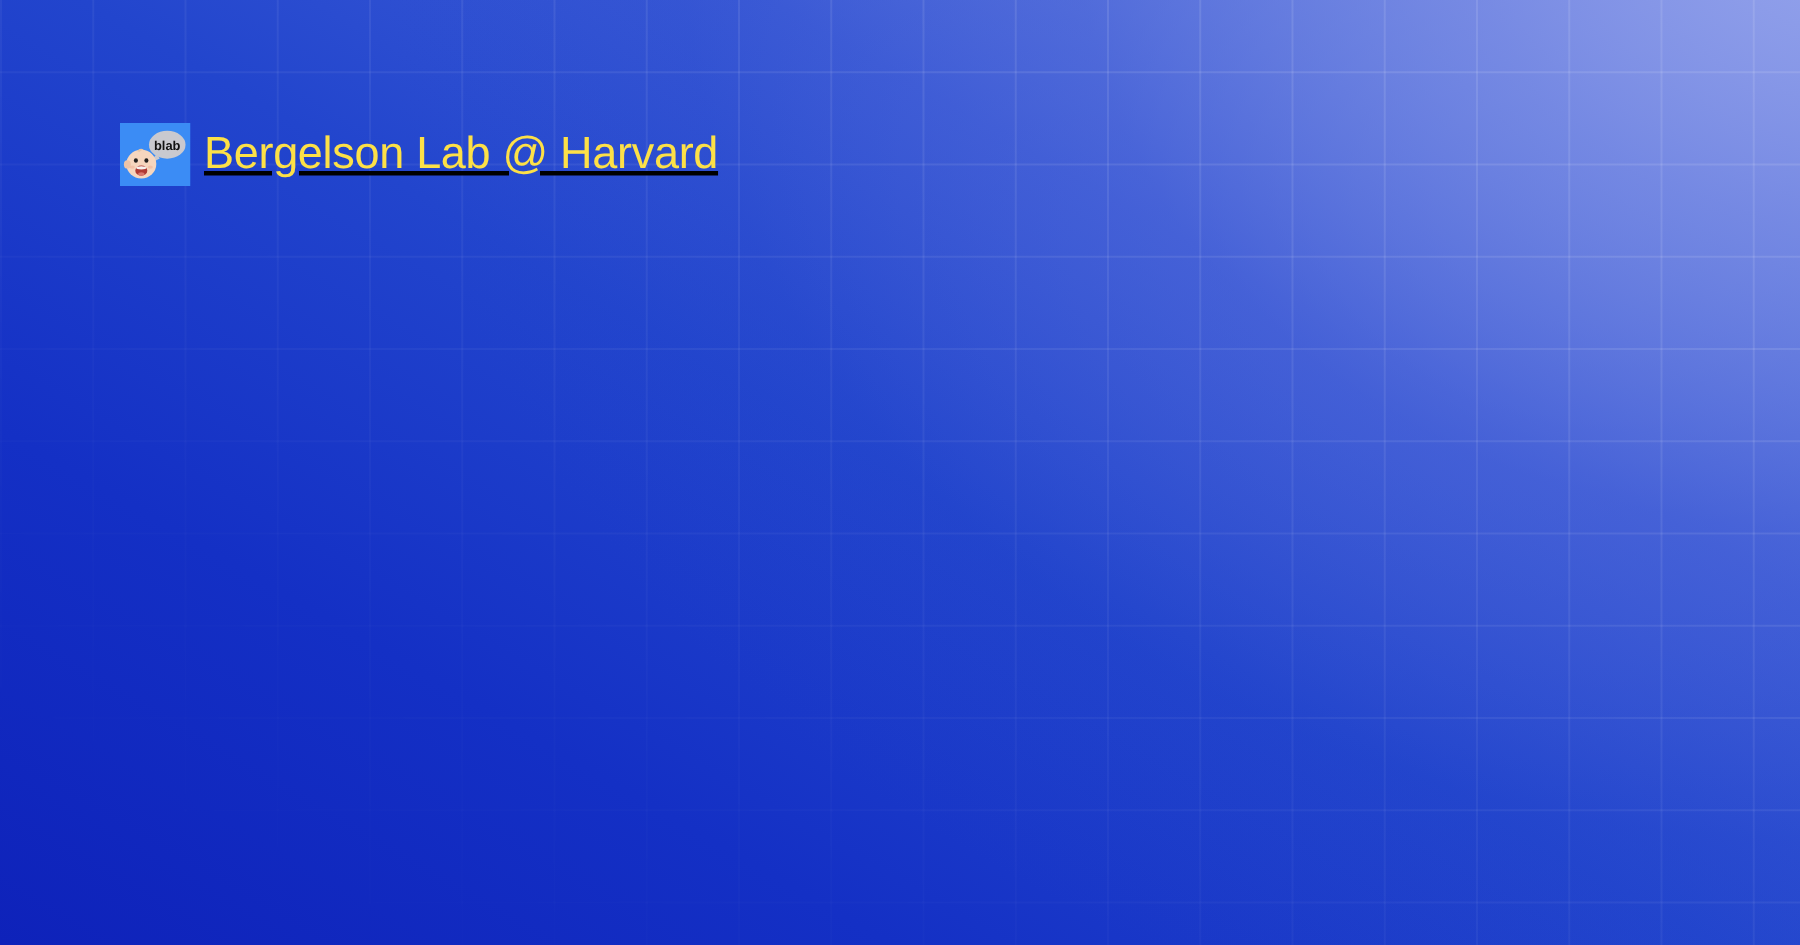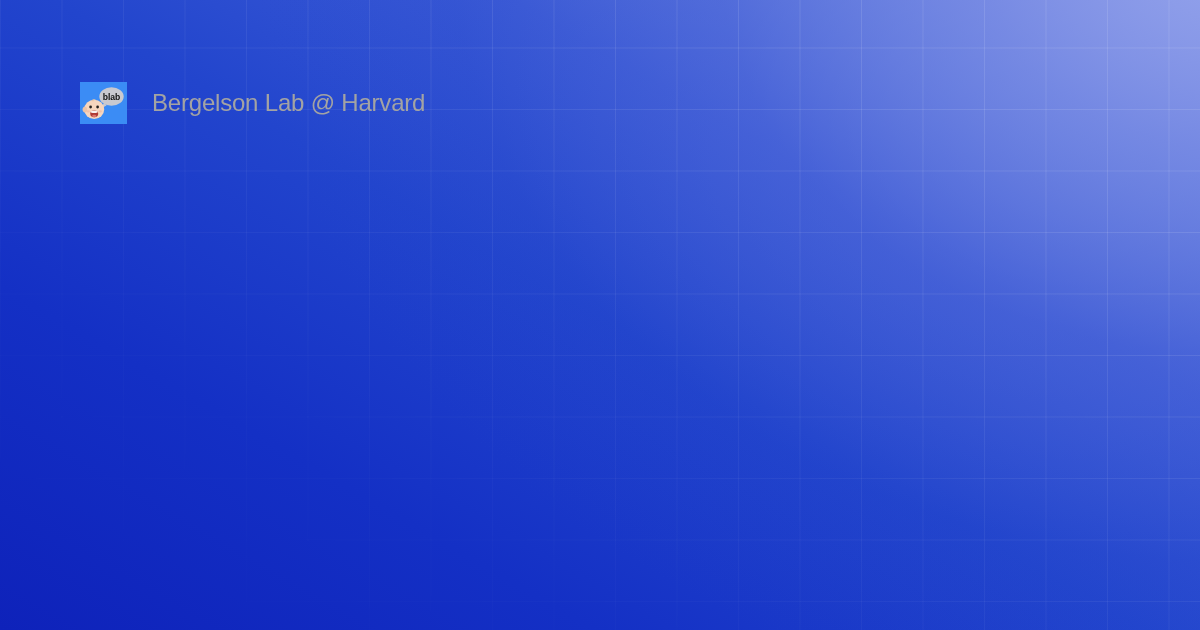--- a/index.html
+++ b/index.html
@@ -83,34 +83,35 @@
     inset: 0;
   }
 
   
   .brand {
     position: absolute;
     left: 80px;
     top: 82px;
     display: flex;
     align-items: center;
-    gap: 25px;
+    gap: 9px;
+    text-decoration: underline;
   }
 
   .brand-logo {
     position: relative;
     width: 47px;
     height: 42px;
     flex: 0 0 auto;
     display: block;
   }
 
   .brand-name {
-    color: #a3a3a3;
-    font-size: 24px;
+    color: #fde047;
+    font-size: 30px;
     line-height: 1;
     font-weight: 500;
     letter-spacing: -0.2px;
     white-space: nowrap;
   }
 
   
   .headline {
     position: absolute;
     left: 82px;

